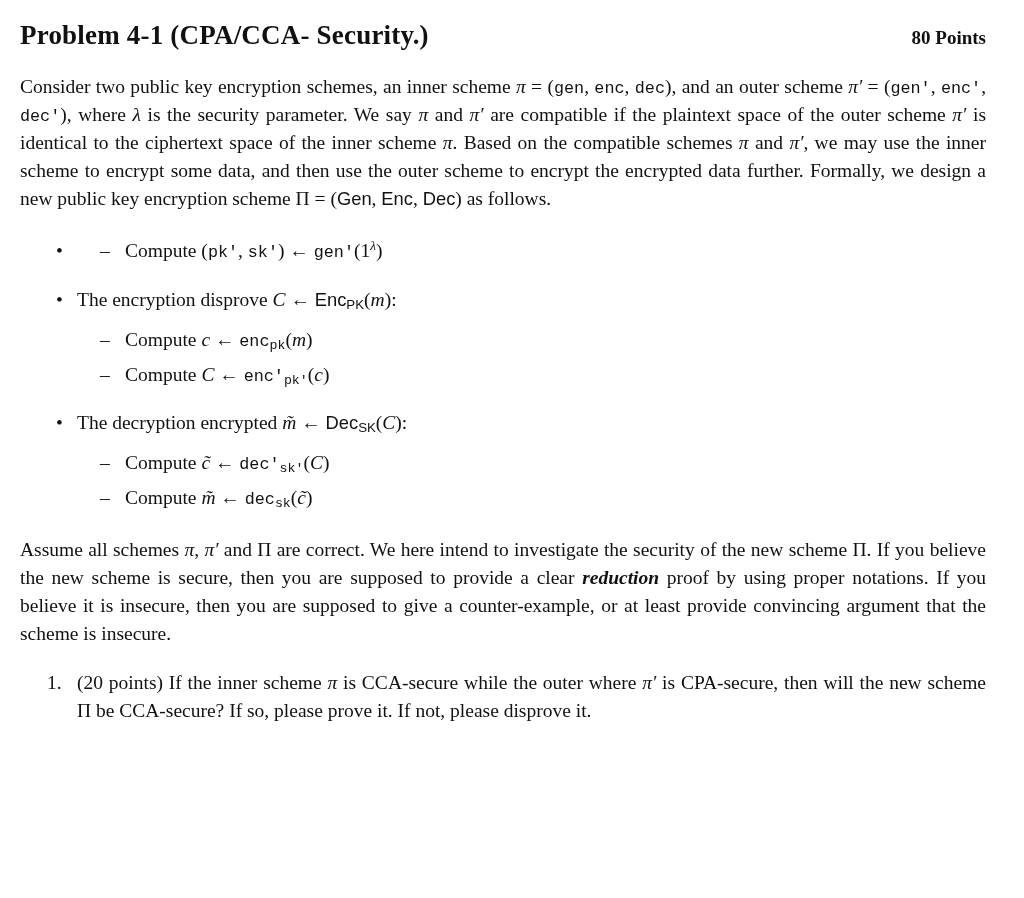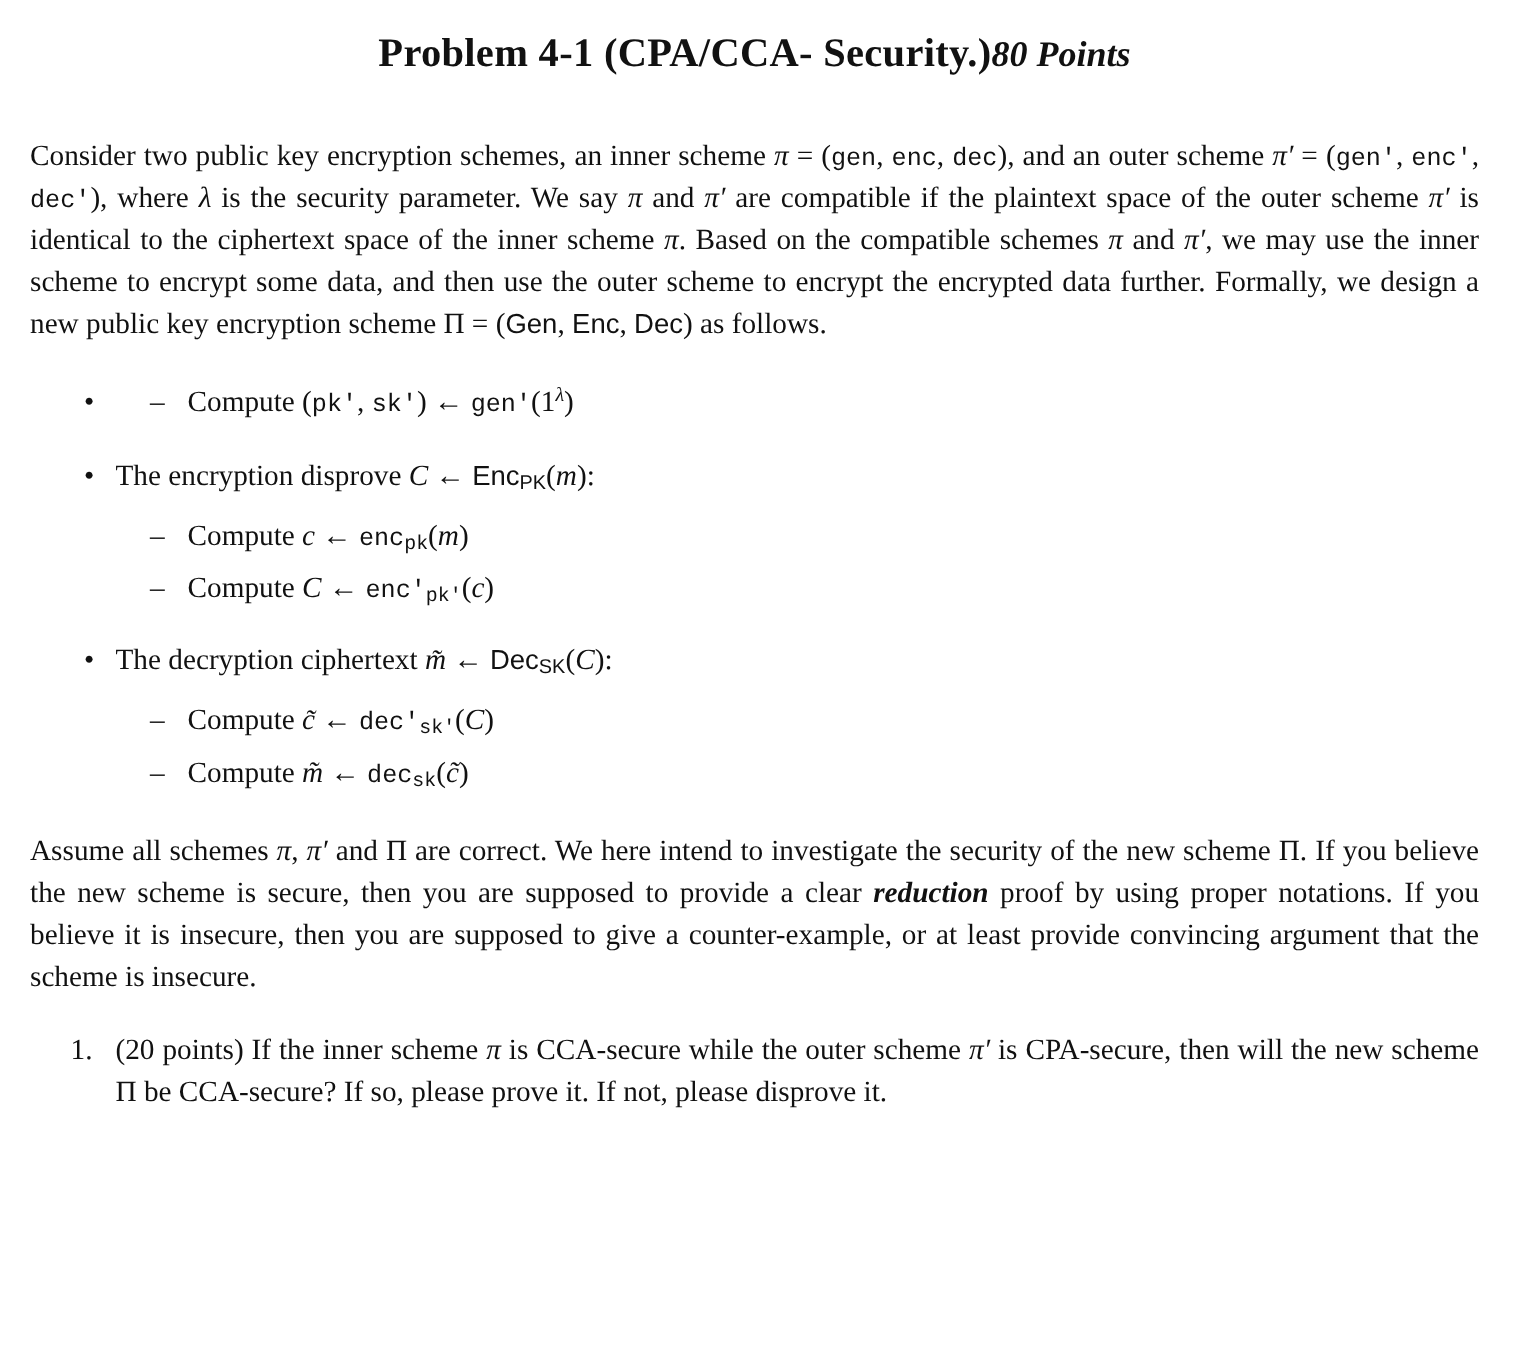--- a/index.html
+++ b/index.html
@@ -10,26 +10,26 @@
     overflow: hidden;
     color: #111111;
     font-family: "Liberation Serif", serif;
     font-size: 19.5px;
     line-height: 1.44;
   }
   .page { padding: 16px 38px 0 20px; }
 
   .hdr {
     display: flex;
-    justify-content: center;
+    justify-content: space-between;
     align-items: baseline;
-    margin-bottom: 36px;
+    margin-bottom: 18px;
   }
   .title { font-size: 27px; font-weight: bold; letter-spacing: 0.2px; }
-  .points { font-size: 24px; font-weight: bold; font-style: italic; }
+  .points { font-size: 19px; font-weight: bold; }
 
   p.para { text-align: justify; margin-bottom: 14px; }
 
   ul.bullist { list-style: none; margin: 24px 0 24px 0; }
   ul.bullist > li { position: relative; padding-left: 57px; margin-bottom: 20px; }
   ul.bullist > li::before { content: "\2022"; position: absolute; left: 36px; top: 0; }
 
   ul.dashlist { list-style: none; margin-top: 12px; }
   ul.dashlist > li { position: relative; padding-left: 48px; margin-bottom: 7px; }
   ul.dashlist > li::before { content: "\2013"; position: absolute; left: 23px; top: 0; }
@@ -66,30 +66,30 @@
       </ul>
     </li>
     <li>
       <div class="lead"><span class="seg">The encryption disprove </span><span class="seg it">C</span><span class="seg"> ← </span><span class="seg sf">Enc</span><span class="seg sb sf">PK</span><span class="seg">(</span><span class="seg it">m</span><span class="seg">):</span></div>
       <ul class="dashlist">
         <li><span class="seg">Compute </span><span class="seg it">c</span><span class="seg"> ← </span><span class="seg tt">enc</span><span class="seg sb tt">pk</span><span class="seg">(</span><span class="seg it">m</span><span class="seg">)</span></li>
         <li><span class="seg">Compute </span><span class="seg it">C</span><span class="seg"> ← </span><span class="seg tt">enc′</span><span class="seg sb tt">pk′</span><span class="seg">(</span><span class="seg it">c</span><span class="seg">)</span></li>
       </ul>
     </li>
     <li>
-      <div class="lead"><span class="seg">The decryption ciphertext </span><span class="seg it">m̃</span><span class="seg"> ← </span><span class="seg sf">Dec</span><span class="seg sb sf">SK</span><span class="seg">(</span><span class="seg it">C</span><span class="seg">):</span></div>
+      <div class="lead"><span class="seg">The decryption encrypted </span><span class="seg it">m̃</span><span class="seg"> ← </span><span class="seg sf">Dec</span><span class="seg sb sf">SK</span><span class="seg">(</span><span class="seg it">C</span><span class="seg">):</span></div>
       <ul class="dashlist">
         <li><span class="seg">Compute </span><span class="seg it">c̃</span><span class="seg"> ← </span><span class="seg tt">dec′</span><span class="seg sb tt">sk′</span><span class="seg">(</span><span class="seg it">C</span><span class="seg">)</span></li>
         <li><span class="seg">Compute </span><span class="seg it">m̃</span><span class="seg"> ← </span><span class="seg tt">dec</span><span class="seg sb tt">sk</span><span class="seg">(</span><span class="seg it">c̃</span><span class="seg">)</span></li>
       </ul>
     </li>
   </ul>
 
   <p class="para"><span class="seg">Assume all schemes </span><span class="seg it">π</span><span class="seg">, </span><span class="seg it">π′</span><span class="seg"> and Π are correct. We here intend to investigate the security of the new scheme Π. If you believe the new scheme is secure, then you are supposed to provide a clear </span><span class="seg bf">reduction</span><span class="seg"> proof by using proper notations. If you believe it is insecure, then you are supposed to give a counter-example, or at least provide convincing argument that the scheme is insecure.</span></p>
 
   <ol class="qlist">
     <li>
       <span class="qnum">1.</span>
-      <span><span class="seg">(20 points) If the inner scheme </span><span class="seg it">π</span><span class="seg"> is CCA-secure while the outer scheme </span><span class="seg it">π′</span><span class="seg"> is CPA-secure, then will the new scheme Π be CCA-secure? If so, please prove it. If not, please disprove it.</span></span>
+      <span><span class="seg">(20 points) If the inner scheme </span><span class="seg it">π</span><span class="seg"> is CCA-secure while the outer where </span><span class="seg it">π′</span><span class="seg"> is CPA-secure, then will the new scheme Π be CCA-secure? If so, please prove it. If not, please disprove it.</span></span>
     </li>
   </ol>
 
 </div>
 
 </body></html>

